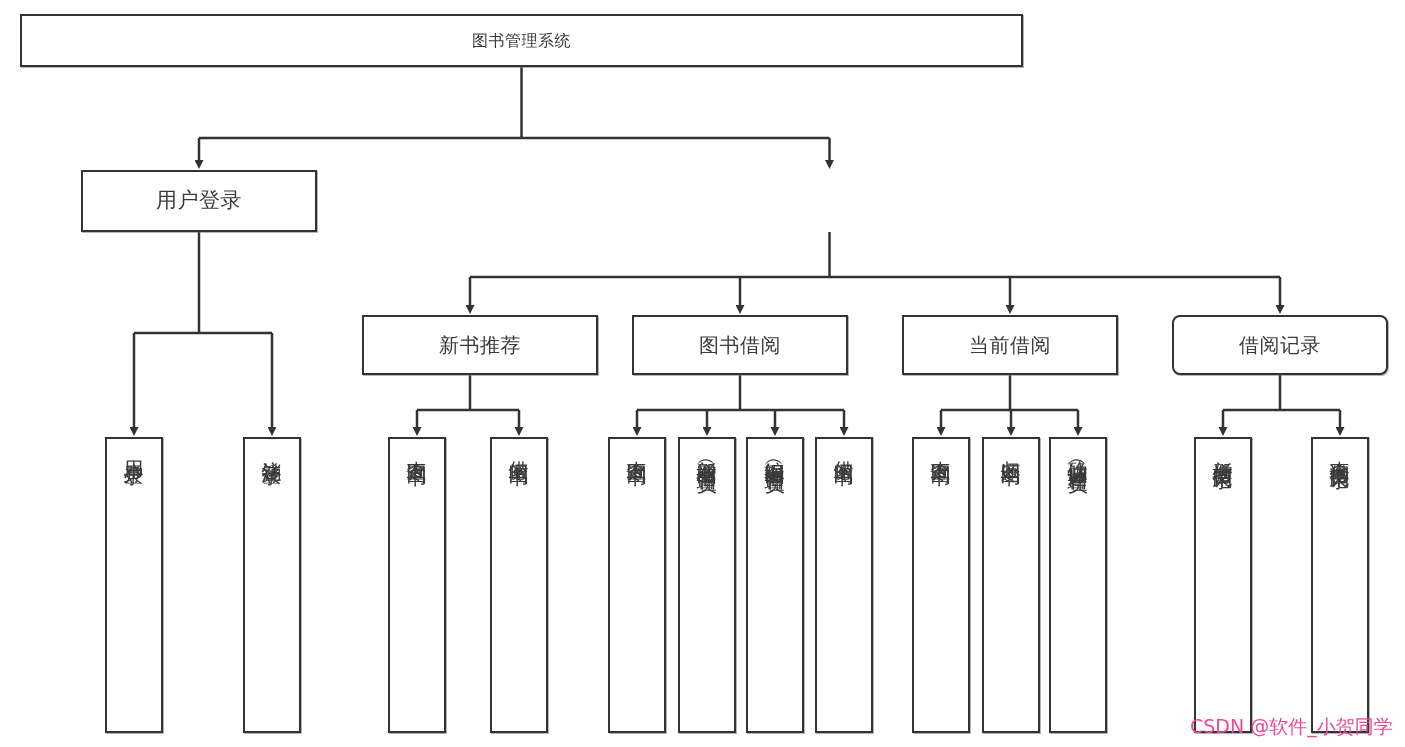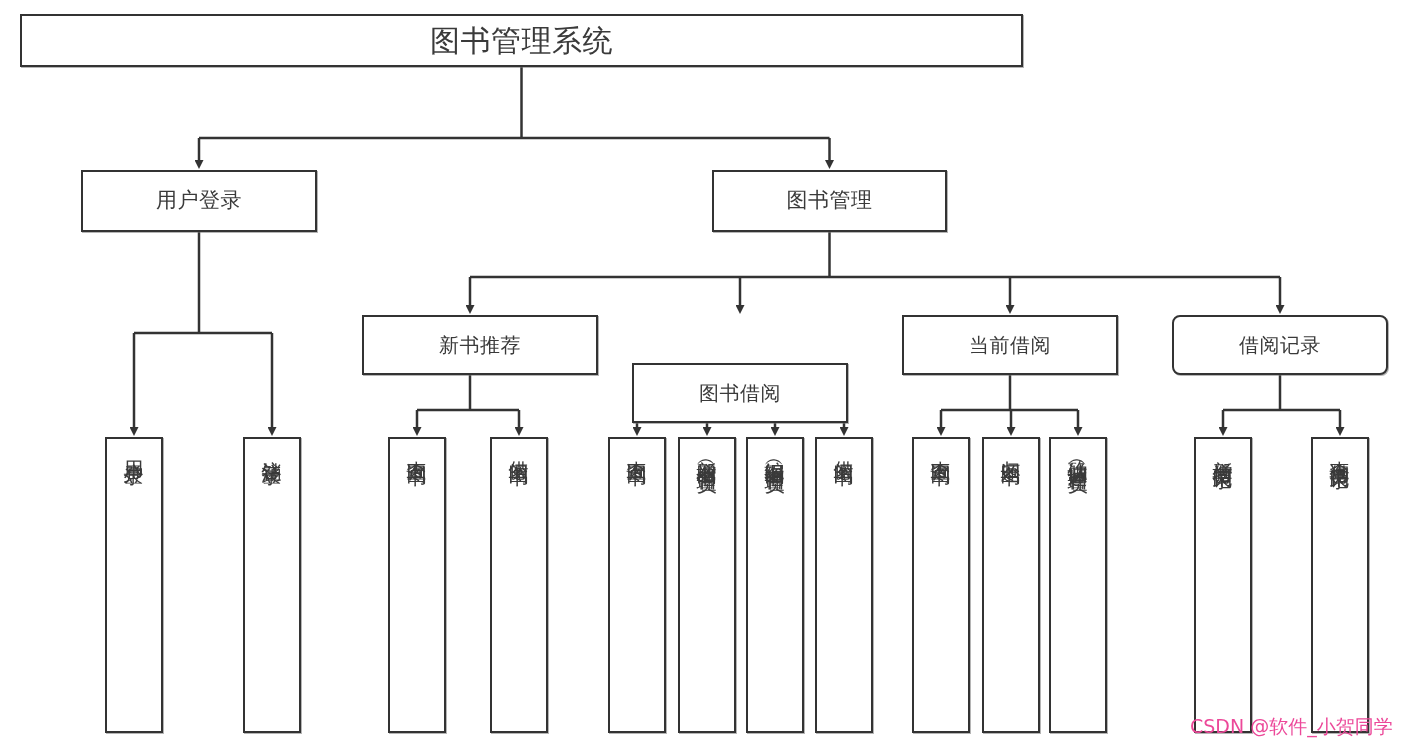--- a/index.html
+++ b/index.html
@@ -36,21 +36,21 @@
     justify-content: center;
   }
   .node-label {
     color: #3a3a3a;
     font-family: "DejaVu Sans", "Liberation Sans", sans-serif;
     letter-spacing: 0.5px;
     line-height: 1.12;
     text-align: center;
     white-space: nowrap;
   }
-  .node-root .node-label { font-size: 30px; }
+  .node-root .node-label { font-size: 16px; }
   .node-l2 .node-label { font-size: 21px; }
   .node-l3 .node-label { font-size: 20px; }
   .node-leaf {
     align-items: flex-start;
     padding-top: 6px;
   }
   .node-leaf .node-label {
     font-size: 20px;
     writing-mode: vertical-rl;
     text-orientation: upright;
@@ -114,28 +114,25 @@
       </g>
   </svg>
 
   <div class="node-box node-root" style="left: 20px; top: 14px; width: 1003px; height: 53px;">
     <span class="node-label">图书管理系统</span>
   </div>
 
   <div class="node-box node-l2" style="left: 81px; top: 170px; width: 236px; height: 62px;">
     <span class="node-label">用户登录</span>
   </div>
-  <div class="node-box node-l2" style="left: 712px; top: 170px; width: 235px; height: 62px;">
-    <span class="node-label">图书管理</span>
-  </div>
 
   <div class="node-box node-l3" style="left: 362px; top: 315px; width: 236px; height: 60px;">
     <span class="node-label">新书推荐</span>
   </div>
-  <div class="node-box node-l3" style="left: 632px; top: 315px; width: 216px; height: 60px; margin-top: 48px;">
+  <div class="node-box node-l3" style="left: 632px; top: 315px; width: 216px; height: 60px;">
     <span class="node-label">图书借阅</span>
   </div>
   <div class="node-box node-l3" style="left: 902px; top: 315px; width: 216px; height: 60px;">
     <span class="node-label">当前借阅</span>
   </div>
   <div class="node-box node-l3" style="left: 1172px; top: 315px; width: 216px; height: 60px; border-radius: 8px;">
     <span class="node-label">借阅记录</span>
   </div>
 
   <div class="node-box node-leaf" style="left: 105px; top: 437px; width: 58px; height: 296px;">

